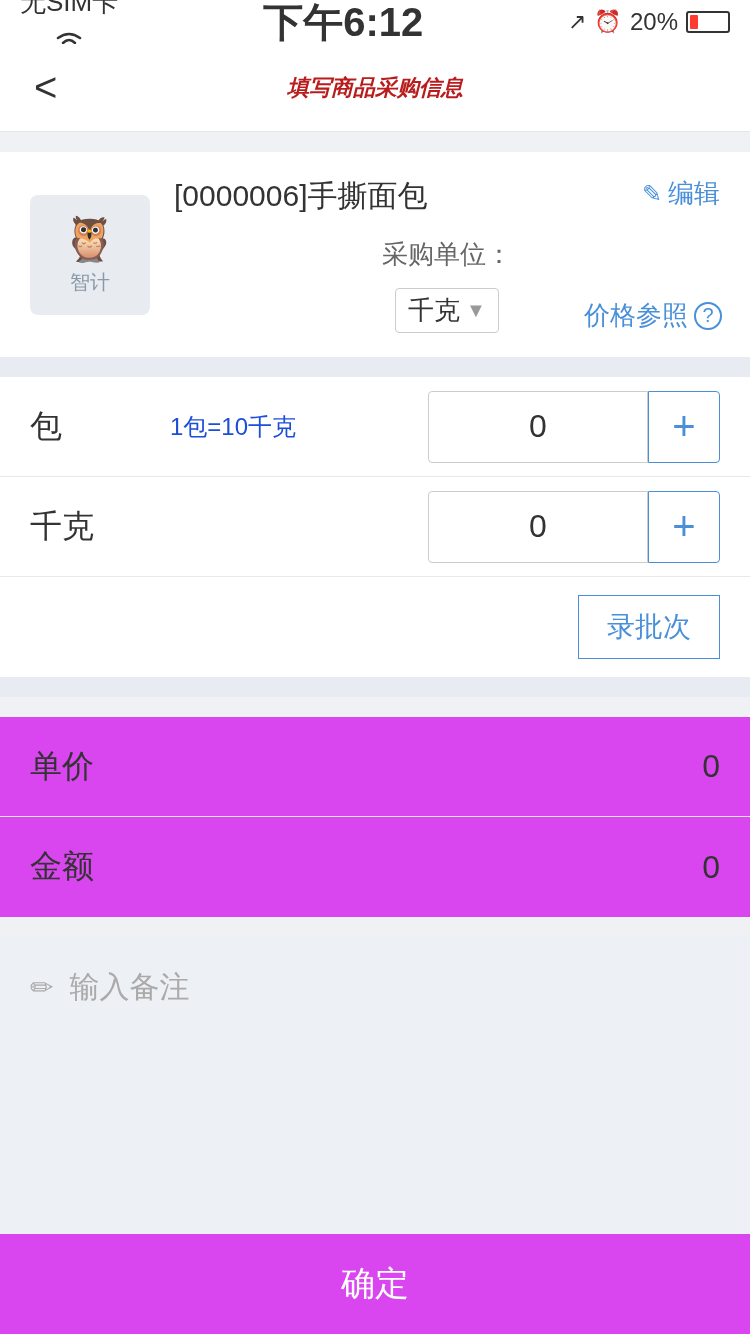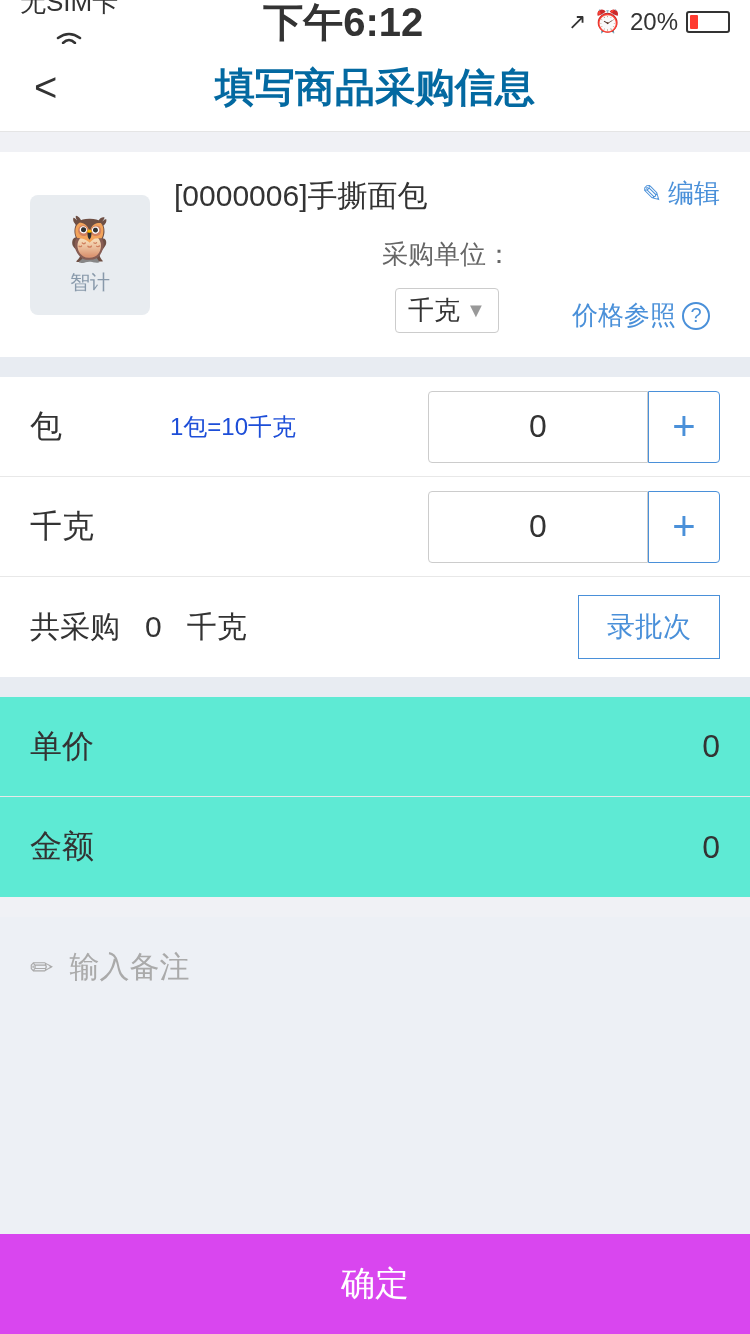--- a/index.html
+++ b/index.html
@@ -75,23 +75,24 @@
     }
     .nav-back {
       position: absolute;
       left: 24px;
       font-size: 40px;
       color: #333;
       cursor: pointer;
       padding: 10px;
     }
     .nav-title {
-      font-size: 40px;
+      font-size: 22px;
       font-weight: 600;
-      color: #0369a1;
+      color: #b91c1c;
+      font-style: italic;
     }
 
     
     .product-card {
       background: #fff;
       margin-top: 20px;
       padding: 24px 30px;
       display: flex;
       align-items: center;
       position: relative;
@@ -150,21 +151,21 @@
       right: 30px;
       color: #4a90d9;
       font-size: 26px;
       display: flex;
       align-items: center;
       gap: 6px;
     }
     .price-ref {
       position: absolute;
       bottom: 24px;
-      right: 40px;
+      right: 28px;
       color: #4a90d9;
       font-size: 26px;
       display: flex;
       align-items: center;
       gap: 6px;
     }
 
     
     .section-divider {
       width: 750px;
@@ -246,21 +247,22 @@
       border: 1px solid #4a90d9;
       color: #4a90d9;
       font-size: 28px;
       padding: 12px 28px;
       background: #fff;
       cursor: pointer;
     }
 
     
     .section2 {
-      background: #5eead4;
+      background: #d946ef;
+      margin-top: 20px;
     }
     .info-row {
       display: flex;
       align-items: center;
       padding: 0 30px;
       height: 100px;
       border-bottom: 1px solid #e8e8e8;
     }
     .info-label {
       font-size: 32px;
@@ -395,27 +397,20 @@
       <div class="input-box-wrapper">
         <span class="input-box-text">0</span>
       </div>
       <div class="input-plus-btn">
         <span>+</span>
       </div>
     </div>
   </div>
 
   <div class="summary-row">
-    <span class="summary-text">
-      <span>共采购</span>
-      &nbsp;
-      <span>0</span>
-      &nbsp;
-      <span>千克</span>
-    </span>
     <button class="record-btn">录批次</button>
   </div>
 </div>
 
 <div class="section-divider"></div>
 
 <div class="section2">
   <div class="info-row">
     <span class="info-label">单价</span>
     <span class="info-value">0</span>

